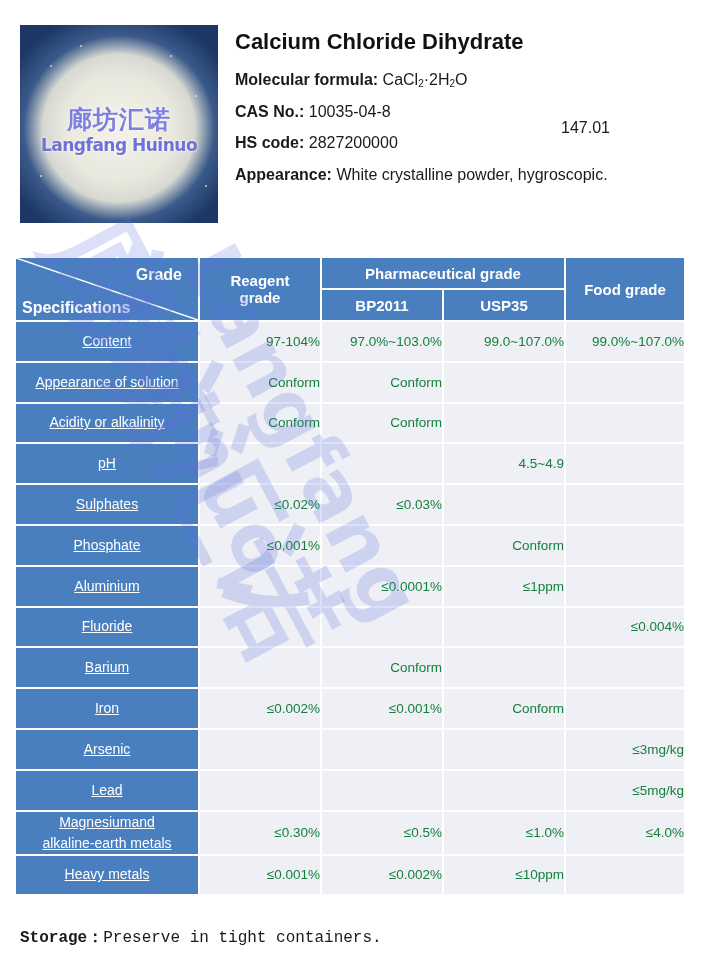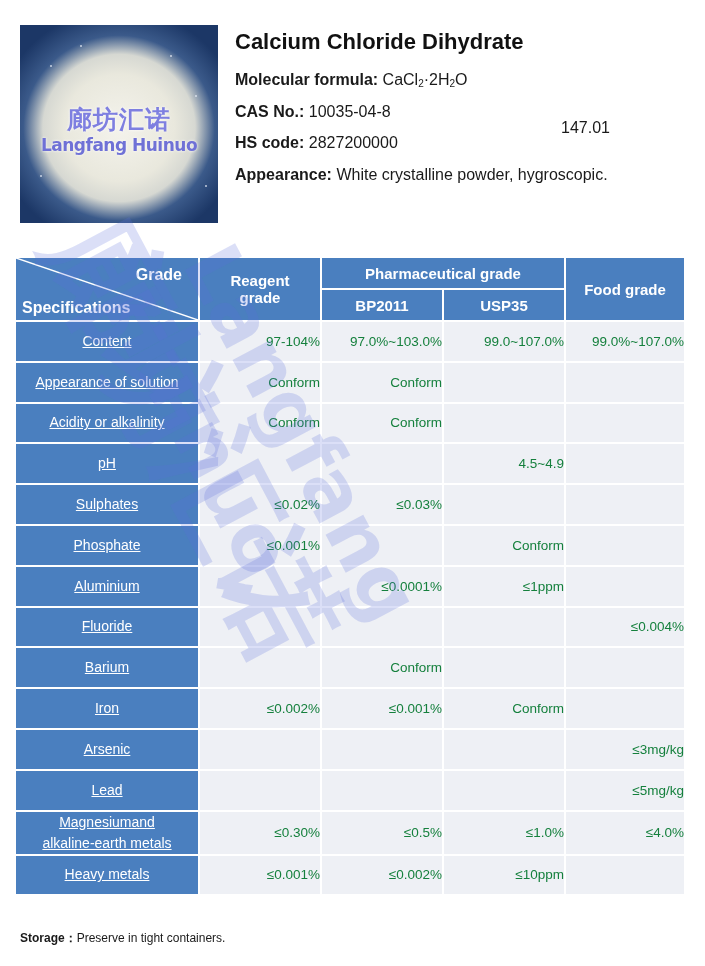--- a/index.html
+++ b/index.html
@@ -55,21 +55,21 @@
   .spec-table td.rowhead { background: #4a7fbf; color: #ffffff; font-size: 14px; line-height: 21px; text-decoration: underline; }
   .spec-table td.val { background: #eef0f5; color: #15803d; text-align: right; }
   .spec-table tr.body-row { height: 40.8px; }
   .spec-table tr.tall-row { height: 32px; margin-top: 30px; }
 
   .corner-cell { position: relative; overflow: hidden; }
   .corner-cell svg { position: absolute; left: 0; top: 0; width: 100%; height: 100%; }
   .corner-cell .grade-lbl { position: absolute; right: 16px; top: 8px; font-size: 16px; }
   .corner-cell .spec-lbl { position: absolute; left: 6px; bottom: 3px; font-size: 16px; }
 
-  .storage { position: absolute; left: 20px; top: 928px; font-size: 12px; line-height: 20px; }
+  .storage { position: absolute; left: 20px; top: 928px; font-size: 16px; line-height: 20px; font-family: Liberation Mono, monospace; }
   .storage .lbl { font-weight: bold; }
 </style>
 </head>
 <body>
 
 <div class="product-image">
   <span class="speck" style="left:30px;top:40px"></span>
   <span class="speck" style="left:150px;top:30px"></span>
   <span class="speck" style="left:175px;top:70px"></span>
   <span class="speck" style="left:20px;top:150px"></span>

